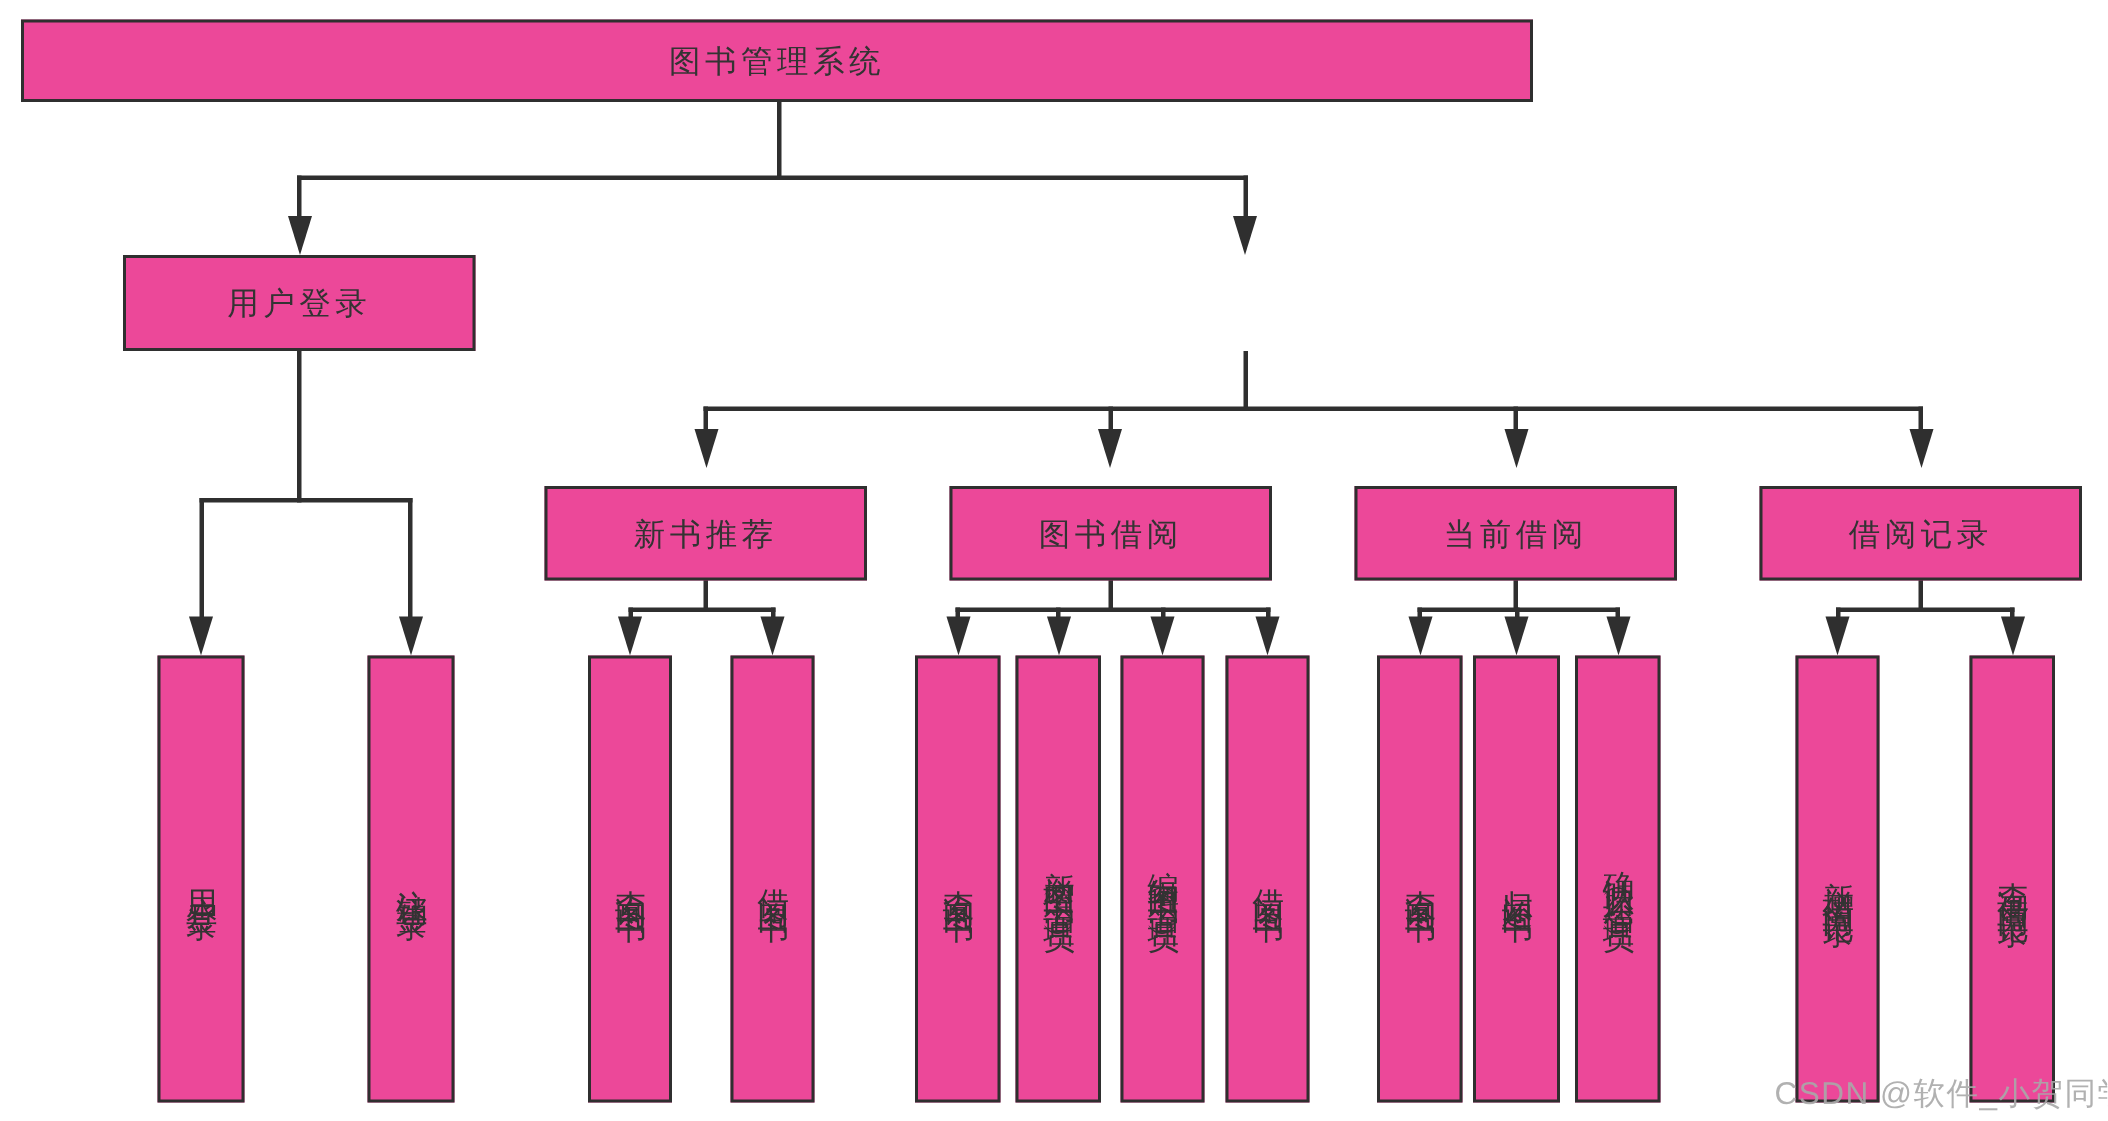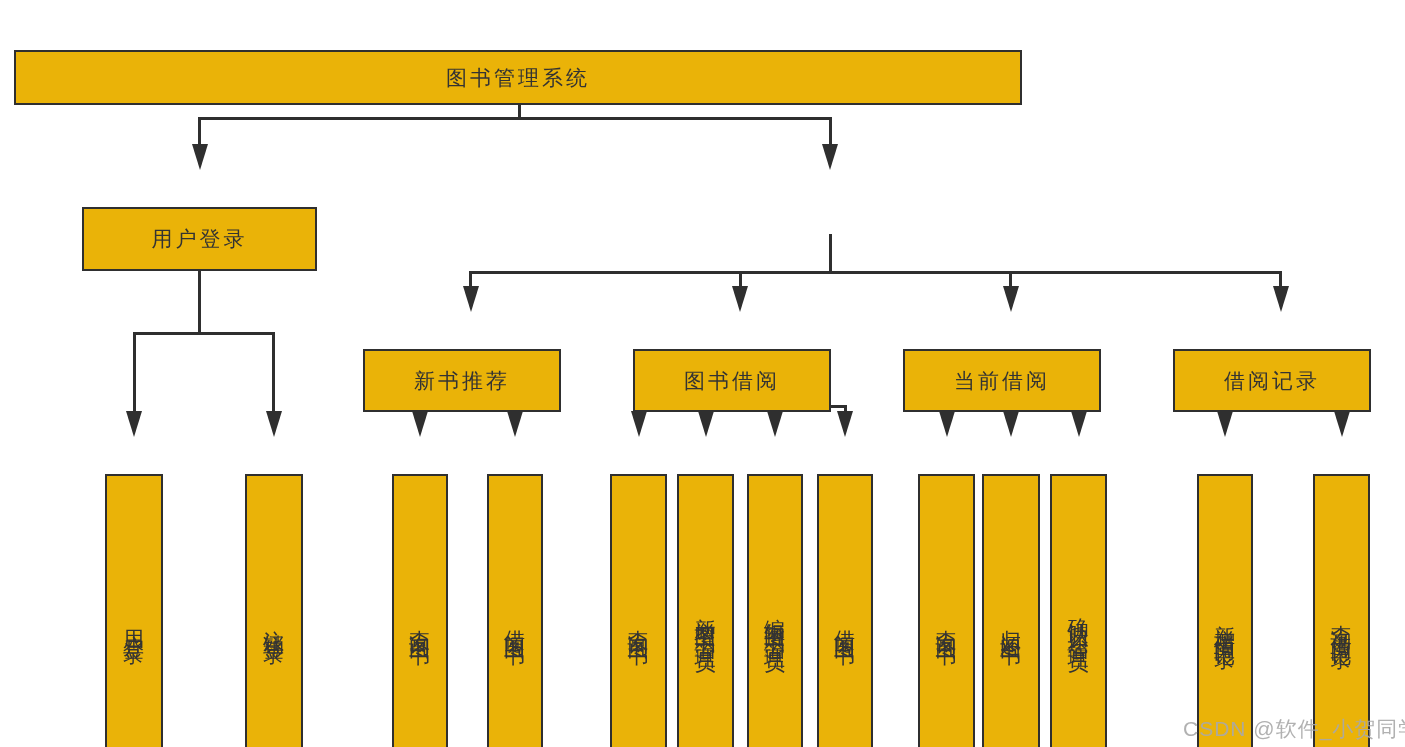--- a/index.html
+++ b/index.html
@@ -6,34 +6,33 @@
   #stage {
     position:relative;
     width:1405px; height:747px;
     background:#ffffff;
     font-family:"Liberation Sans", sans-serif;
     color:#333333;
     overflow:hidden;
   }
   .box {
     position:absolute;
-    background:#eab308;
+    background:#ec4899;
     border:2.5px solid #2f2f2f;
     box-sizing:border-box;
     display:flex; align-items:center; justify-content:center;
     z-index:2;
-    margin-top:37px;
   }
   .lbl {
     font-size:21px;
     letter-spacing:3px;
     color:#333333;
     white-space:nowrap;
   }
-  .l3 { top:312px; height:63px; width:198px; }
+  .l3 { top:324px; height:63px; width:215px; }
   .leaf { top:437px; height:298px; }
   .vtext {
     writing-mode:vertical-rl;
     text-orientation:mixed;
     font-size:21px;
     letter-spacing:5px;
     line-height:1.1;
     color:#333333;
   }
   .vl, .hl { position:absolute; background:#2f2f2f; z-index:1; }

